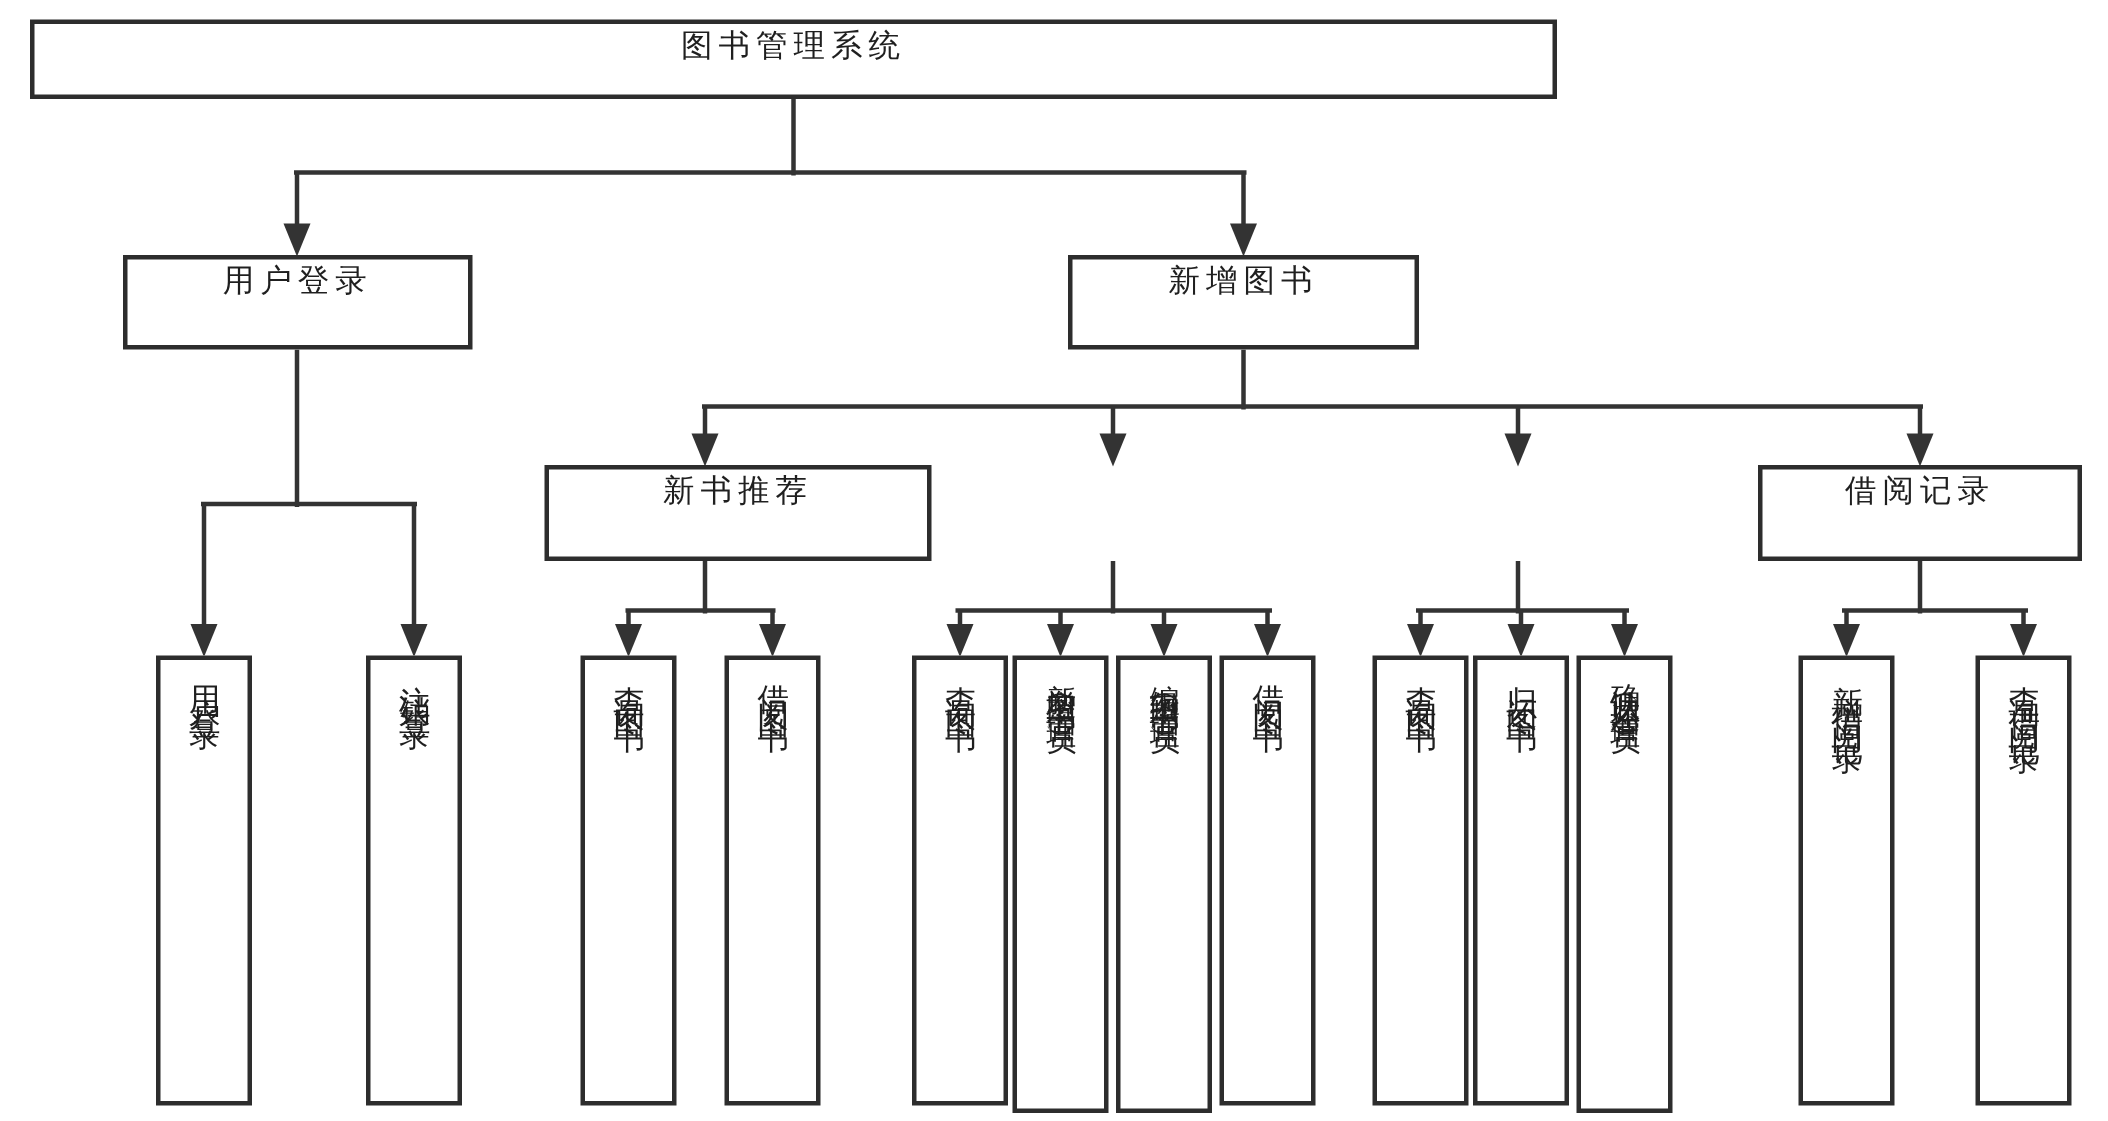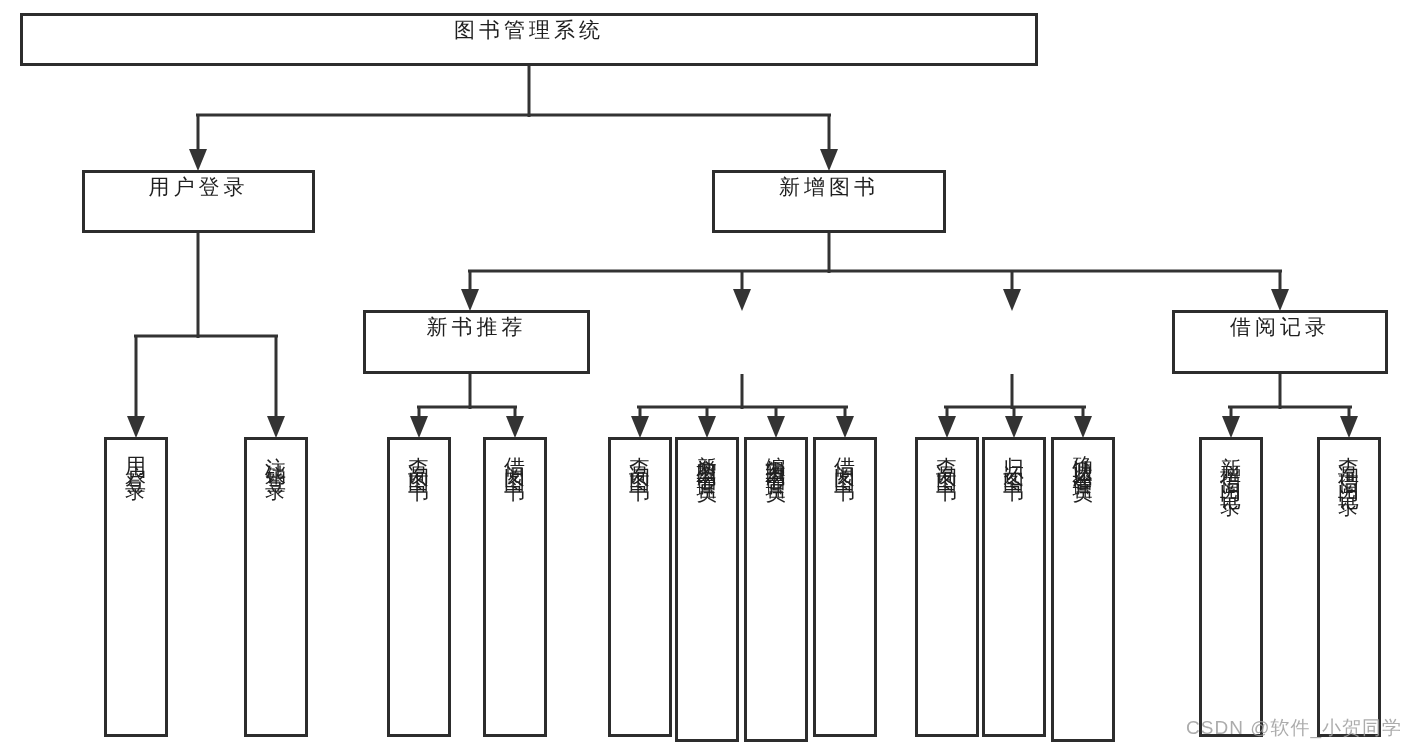--- a/index.html
+++ b/index.html
@@ -90,21 +90,21 @@
     <span class="hlabel">图书管理系统</span>
   </div>
 
   <div class="node" style="left:82px;top:170px;width:233px;height:63px">
     <span class="hlabel">用户登录</span>
   </div>
   <div class="node" style="left:712px;top:170px;width:234px;height:63px">
     <span class="hlabel">新增图书</span>
   </div>
 
-  <div class="node" style="left:363px;top:310px;width:227px;height:64px">
+  <div class="node" style="left:363px;top:310px;width:258px;height:64px">
     <span class="hlabel">新书推荐</span>
   </div>
   <div class="node" style="left:1172px;top:310px;width:216px;height:64px">
     <span class="hlabel">借阅记录</span>
   </div>
 
   <div class="node vnode" style="left:104px;top:437px;width:64px;height:300px">
     <span class="vlabel">用户登录</span>
   </div>
   <div class="node vnode" style="left:244px;top:437px;width:64px;height:300px">
@@ -141,14 +141,13 @@
     <span class="vlabel">确认归还（管理员）</span>
   </div>
 
   <div class="node vnode" style="left:1199px;top:437px;width:64px;height:300px">
     <span class="vlabel">新增借阅记录</span>
   </div>
   <div class="node vnode" style="left:1317px;top:437px;width:64px;height:300px">
     <span class="vlabel">查询借阅记录</span>
   </div>
 
-  <div class="watermark">CSDN @软件_小贺同学</div>
 </div>
 
 </body></html>

